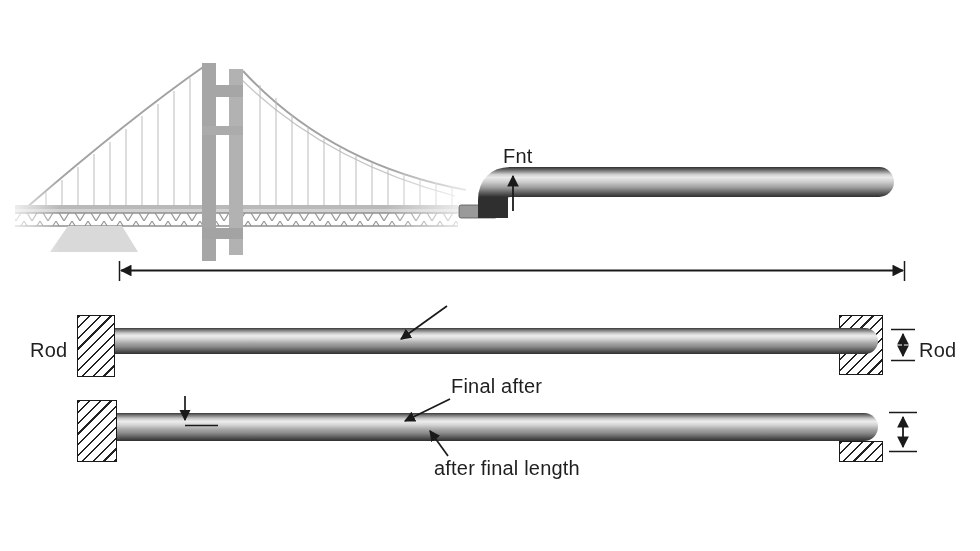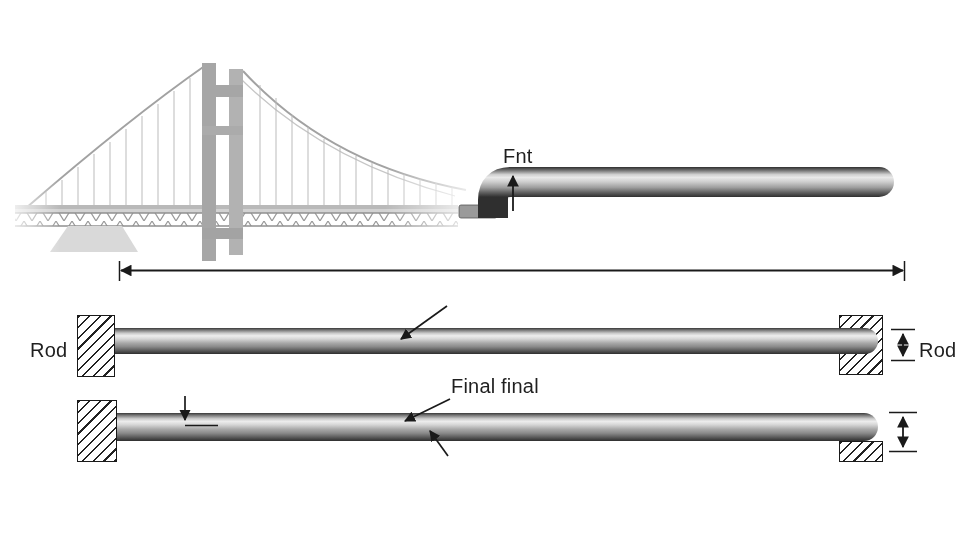--- a/index.html
+++ b/index.html
@@ -151,17 +151,18 @@
     </g>
 
     <g stroke="#1a1a1a" stroke-width="1.5">
       <line x1="889" y1="412.5" x2="917" y2="412.5"></line>
       <line x1="889" y1="451.5" x2="917" y2="451.5"></line>
       <line x1="903" y1="417" x2="903" y2="447" stroke-width="1.8" marker-start="url(#ah)" marker-end="url(#ah)"></line>
     </g>
   </svg>
 
   <div class="label" style="left:503px;top:146px;">Fnt</div>
-  <div class="label" style="left:451px;top:376px;">Final final</div>
+  <div class="label" style="left:451px;top:376px;">Final after</div>
+  <div class="label" style="left:434px;top:458px;">after final length</div>
   <div class="label" style="left:30px;top:340px;">Rod</div>
   <div class="label" style="left:919px;top:340px;">Rod</div>
 
 </div>
 
 </body></html>

